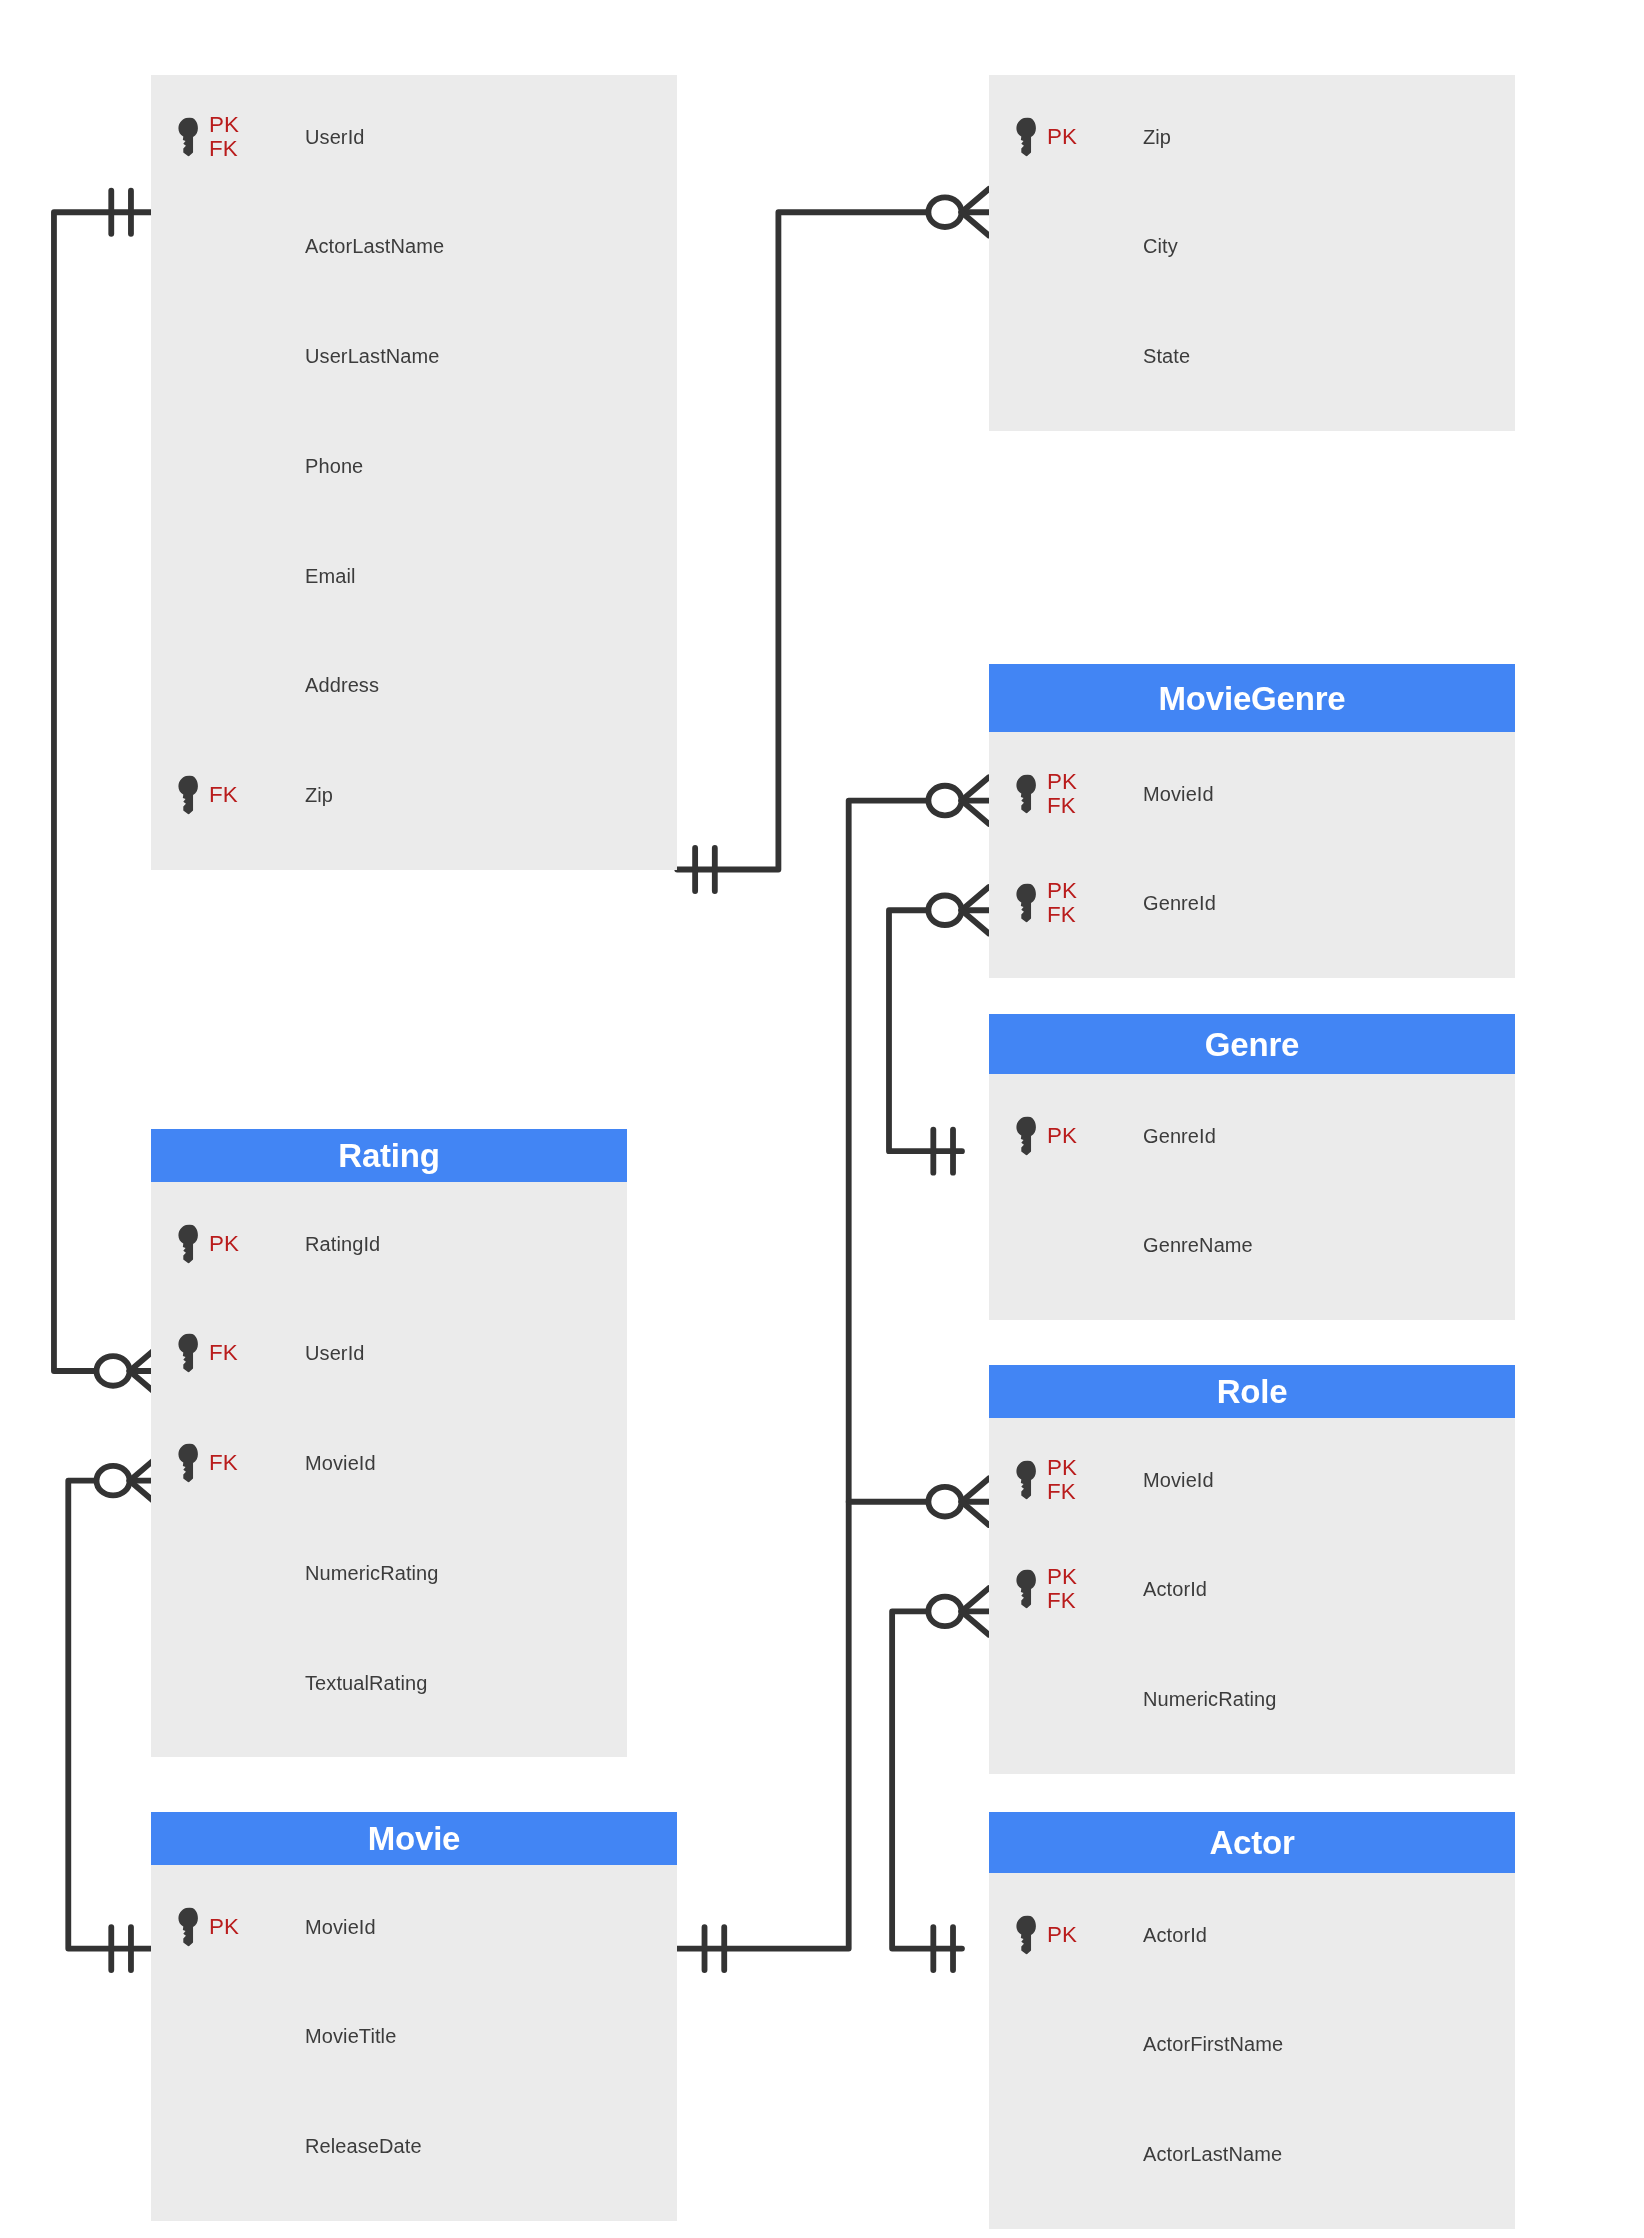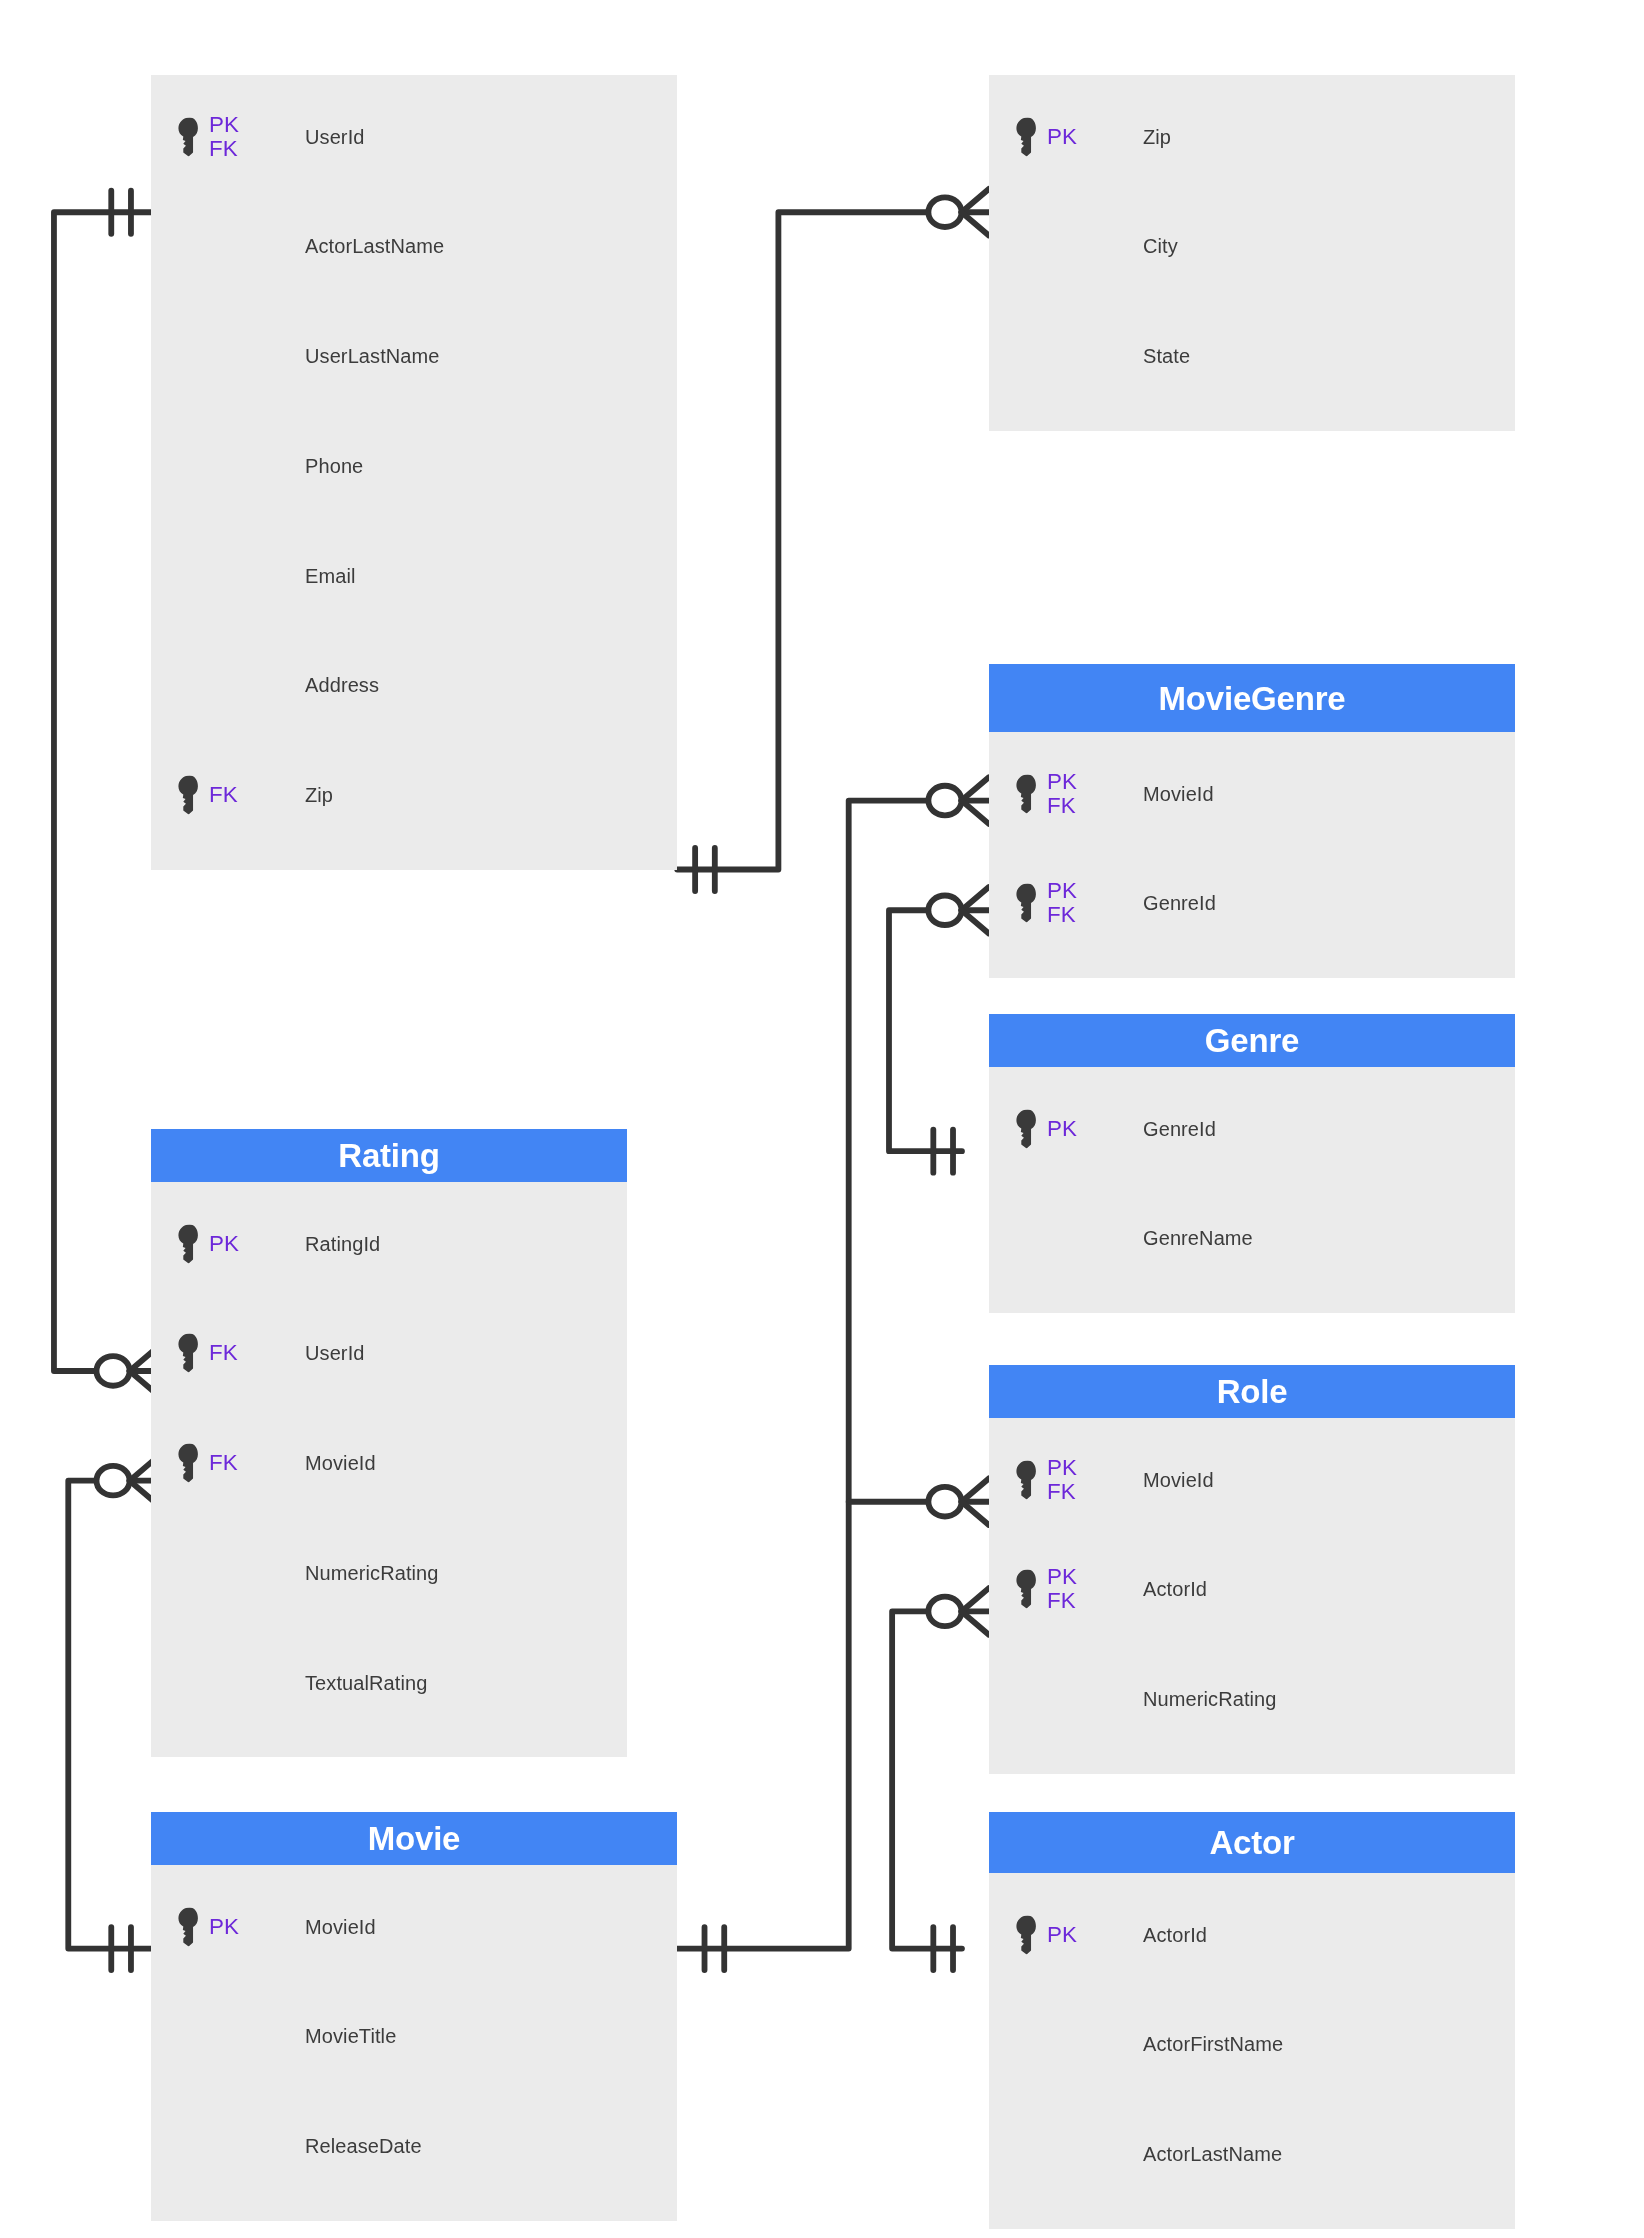--- a/index.html
+++ b/index.html
@@ -50,21 +50,21 @@
     transform: translateY(-50%);
     width: 27px;
     height: 39px;
   }
   .field-tags {
     position: absolute;
     left: 58px;
     top: 50%;
     transform: translateY(-50%);
     font-size: 22.4px;
-    color: #6d28d9;
+    color: #b91c1c;
     line-height: 1.07;
     white-space: nowrap;
   }
   .field-tags .tag {
     display: block;
   }
   .field-name {
     position: absolute;
     left: 154px;
     top: 50%;
@@ -284,21 +284,21 @@
               </svg></span>
             <span class="field-tags">
               <span class="tag">PK</span>
               <span class="tag">FK</span>
             </span>
             <span class="field-name">GenreId</span>
           </div>
         </div>
       </div>
       <div class="entity" style="left: 989px; top: 1014px; width: 526px;">
-        <div class="entity-header" style="height: 53px;">Genre</div>
+        <div class="entity-header" style="height: 60px;">Genre</div>
         <div class="entity-body" style="height: 246px;">
           <div class="field-row" style="top: 62px;">
             <span class="field-key"><svg viewBox="0 0 60 88" width="27" height="39" aria-hidden="true">
                 <path fill="#3a3a3a" d="M30 0C16 0 5 11 5 24c0 8 4 15 11 19l-1 8 6 2-5 6 6 5-6 6 0 9 12 9 10-9 0-35c7-4 11-11 11-20C49 11 42 0 30 0z"></path>
               </svg></span>
             <span class="field-tags">
               <span class="tag">PK</span>
             </span>
             <span class="field-name">GenreId</span>
           </div>

